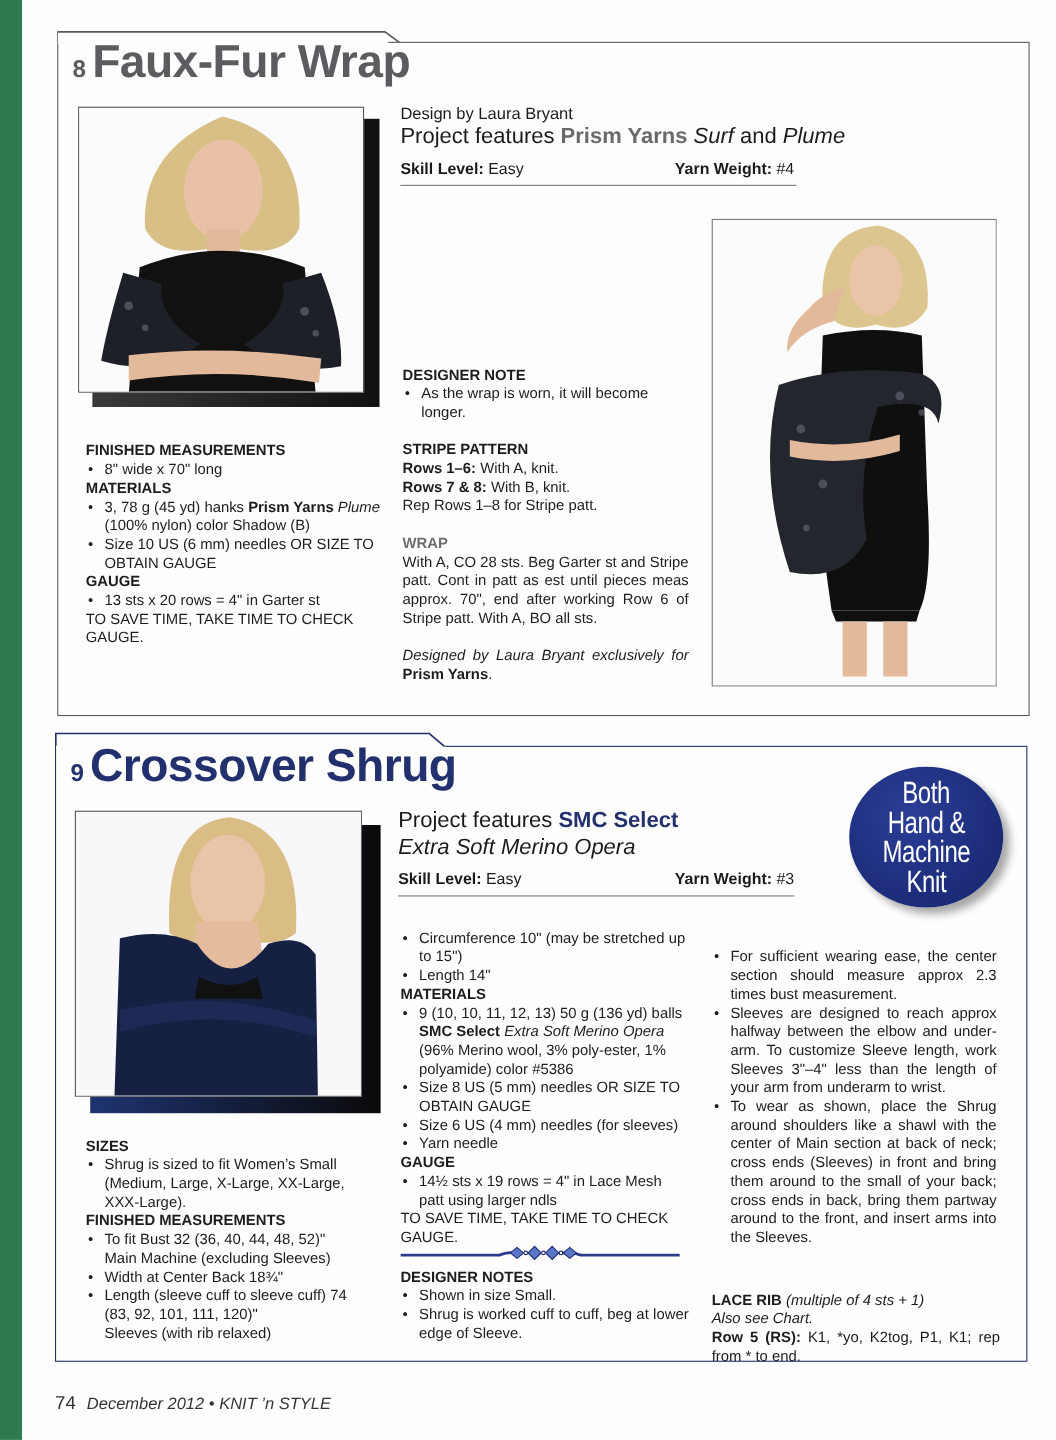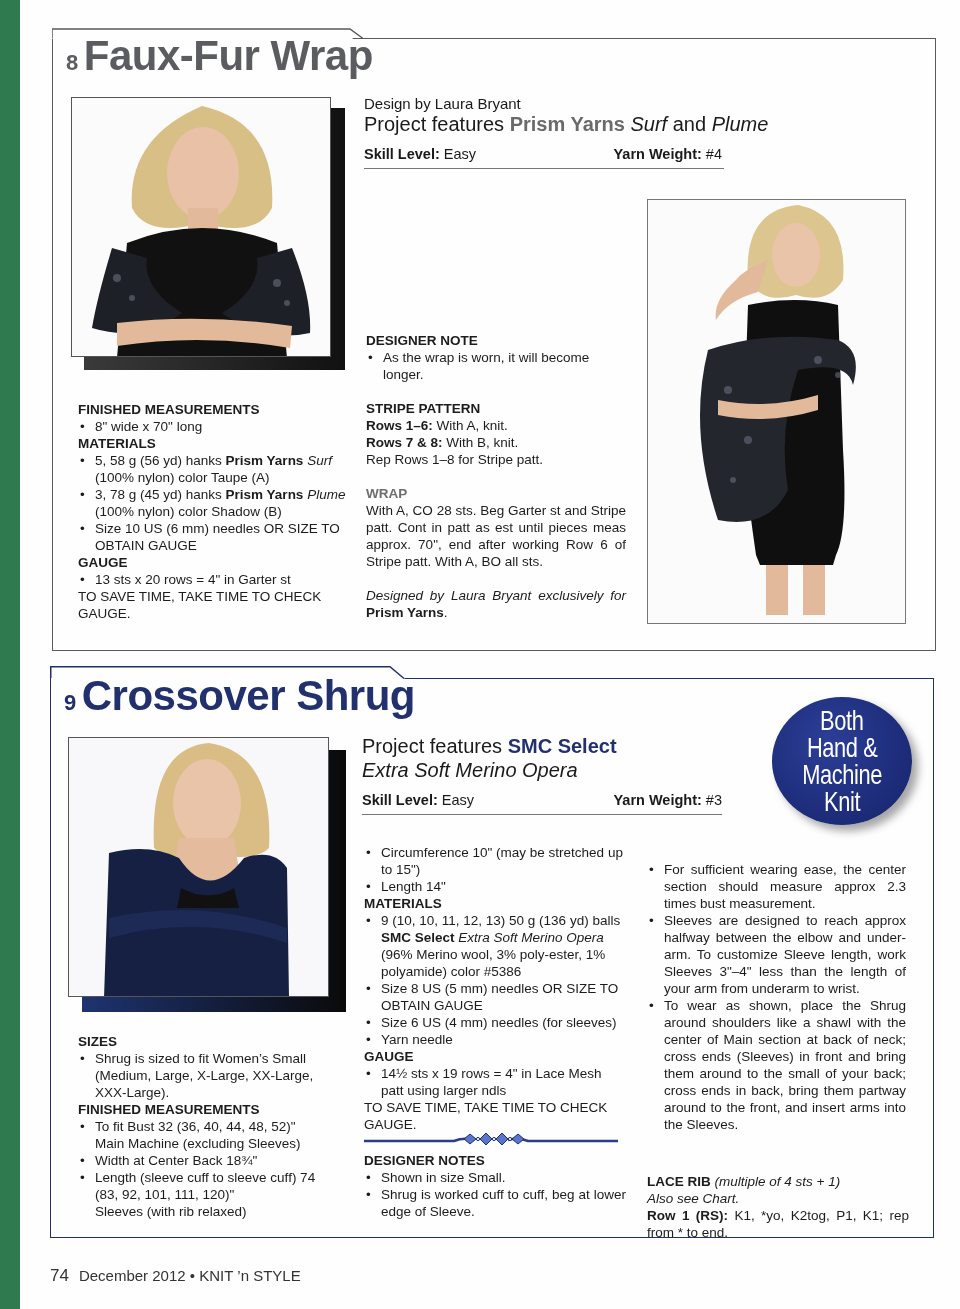--- a/index.html
+++ b/index.html
@@ -45,21 +45,21 @@
            background: radial-gradient(circle at 40% 35%, #2c3f97 0%, #1f2f7e 55%, #17246a 100%);
            box-shadow: 6px 6px 8px rgba(0,0,0,0.35);
            color: #fff; text-align: right; font-family: "Liberation Sans", sans-serif;
            display: flex; flex-direction: column; justify-content: center; align-items: center; }
   .badge span { display: block; font-size: 28px; line-height: 27px; transform: scaleX(0.78); letter-spacing: -0.5px; }
 
   .ornament { position: absolute; left: 364px; top: 1131px; width: 254px; height: 16px; }
 
   .footer { position: absolute; left: 50px; top: 1266px; font-size: 15px; color: #333; white-space: nowrap; }
   .footer .pg { font-size: 17px; margin-right: 10px; text-align: right; }
-  .footer .pub { }
+  .footer .pub { font-style: italic; }
 </style>
 </head>
 <body>
 
 <div class="green-bar"></div>
 
 <div class="frame s8"></div>
 <svg class="notch-svg" style="left:52px;top:28px;" width="890" height="14">
   <path d="M0 11 L300 11 L313 1 L1 1" fill="#fefefe" stroke="none"></path>
   <path d="M0 10.5 L0 1 L298 1 L311 10.5" fill="none" stroke="#5a5a5a" stroke-width="1.5"></path>
@@ -118,21 +118,20 @@
         <circle cx="170" cy="160" r="4"></circle>
         <circle cx="190" cy="175" r="3"></circle>
     </g>
   </svg>
 </div>
 
 <div class="txt" style="left:78px;top:401px;width:270px;">
   <p class="h">FINISHED MEASUREMENTS</p>
   <p class="bullet">8" wide x 70" long</p>
   <p class="h">MATERIALS</p>
-  <p class="bullet"><span>5, 58 g (56 yd) hanks </span><b>Prism Yarns</b> <i>Surf</i><span> (100% nylon) color Taupe (A)</span></p>
   <p class="bullet"><span>3, 78 g (45 yd) hanks </span><b>Prism Yarns</b> <i>Plume</i><span> (100% nylon) color Shadow (B)</span></p>
   <p class="bullet">Size 10 US (6 mm) needles OR SIZE TO OBTAIN GAUGE</p>
   <p class="h">GAUGE</p>
   <p class="bullet">13 sts x 20 rows = 4" in Garter st</p>
   <p>TO SAVE TIME, TAKE TIME TO CHECK GAUGE.</p>
 </div>
 
 <div class="txt" style="left:366px;top:332px;width:260px;">
   <p class="h">DESIGNER NOTE</p>
   <p class="bullet">As the wrap is worn, it will become longer.</p>
@@ -235,18 +234,18 @@
 
 <div class="txt" style="left:647px;top:861px;width:259px;">
   <p class="bullet just">For sufficient wearing ease, the center section should measure approx 2.3 times bust measurement.</p>
   <p class="bullet just">Sleeves are designed to reach approx halfway between the elbow and under-arm. To customize Sleeve length, work Sleeves 3"–4" less than the length of your arm from underarm to wrist.</p>
   <p class="bullet just">To wear as shown, place the Shrug around shoulders like a shawl with the center of Main section at back of neck; cross ends (Sleeves) in front and bring them around to the small of your back; cross ends in back, bring them partway around to the front, and insert arms into the Sleeves.</p>
 </div>
 
 <div class="txt" style="left:647px;top:1173px;width:262px;">
   <p><b>LACE RIB</b><i> (multiple of 4 sts + 1)</i></p>
   <p><i>Also see Chart.</i></p>
-  <p class="just"><b>Row 1 (RS):</b><span> K1, *yo, K2tog, P1, K1; rep from * to end.</span></p>
+  <p class="just"><b>Row 5 (RS):</b><span> K1, *yo, K2tog, P1, K1; rep from * to end.</span></p>
 </div>
 
 <div class="footer">
   <span class="pg">74</span><span class="pub">December 2012 • KNIT ’n STYLE</span>
 </div>
 
 </body></html>

